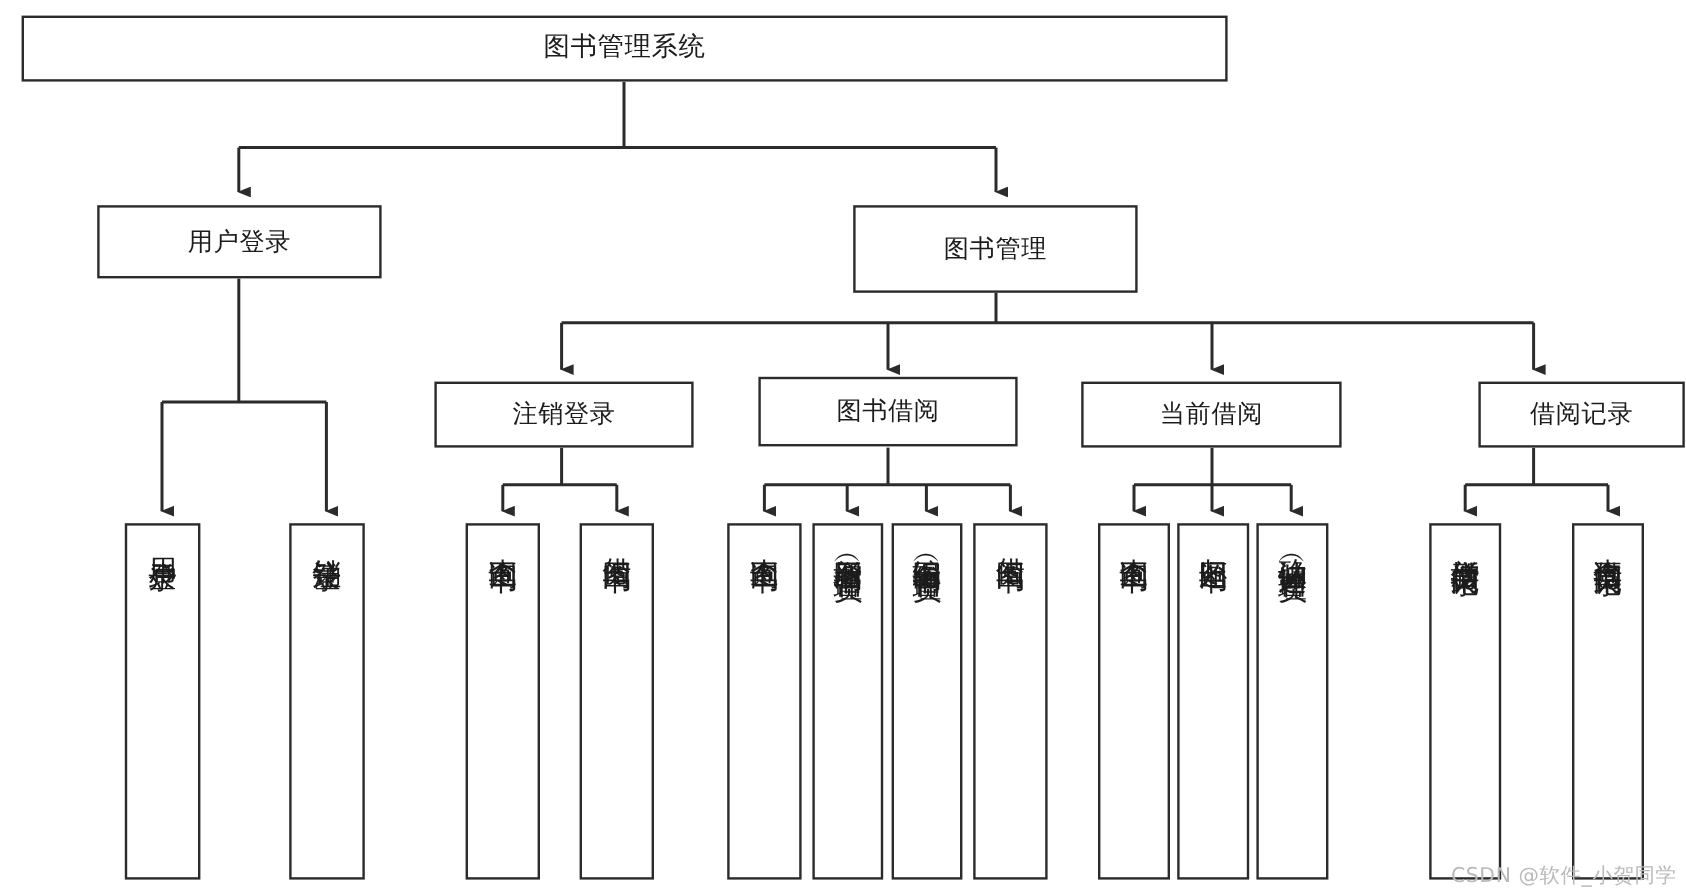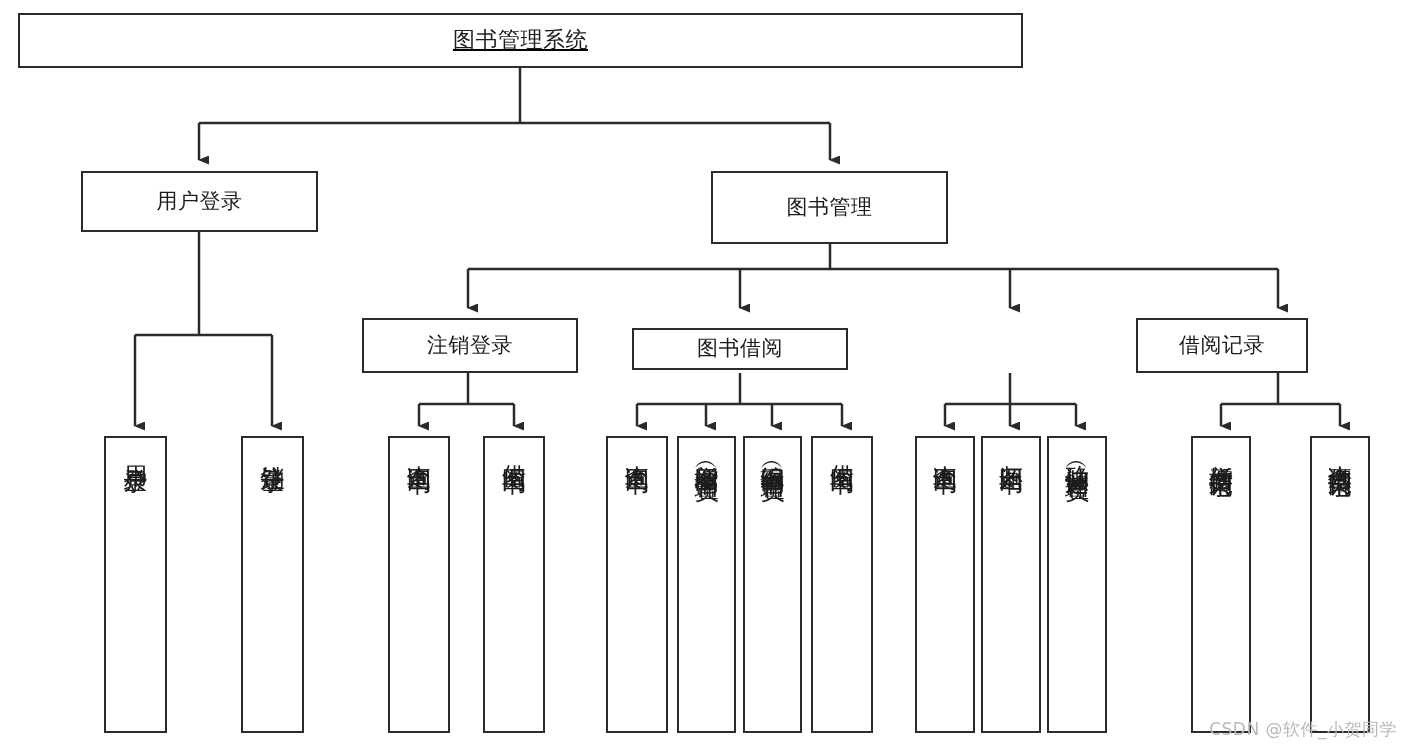--- a/index.html
+++ b/index.html
@@ -119,38 +119,41 @@
       <path d="M1010,404 L1010,426" marker-end="url(#arrowhead)"></path>
       <path d="M1076,404 L1076,426" marker-end="url(#arrowhead)"></path>
 
       <path d="M1278,373 L1278,404"></path>
       <path d="M1221,404 L1340,404"></path>
       <path d="M1221,404 L1221,426" marker-end="url(#arrowhead)"></path>
       <path d="M1340,404 L1340,426" marker-end="url(#arrowhead)"></path>
     </g>
   </svg>
 
-  <div class="node root horizontal" style="left:18px; top:13px; width:1005px; height:55px;text-decoration:underline;">
+  <div class="node root horizontal" style="left:18px; top:13px; width:1005px; height:55px;">
     <span class="label">图书管理系统</span>
   </div>
 
   <div class="node horizontal" style="left:81px; top:171px; width:237px; height:61px;">
     <span class="label">用户登录</span>
   </div>
   <div class="node horizontal" style="left:711px; top:171px; width:237px; height:73px;">
     <span class="label">图书管理</span>
   </div>
 
   <div class="node horizontal" style="left:362px; top:318px; width:216px; height:55px;">
     <span class="label">注销登录</span>
   </div>
-  <div class="node horizontal" style="left:632px; top:328px; width:216px; height:42px;">
+  <div class="node horizontal" style="left:632px; top:314px; width:216px; height:58px;">
     <span class="label">图书借阅</span>
   </div>
-  <div class="node horizontal" style="left:1136px; top:318px; width:172px; height:55px;">
+  <div class="node horizontal" style="left:901px; top:318px; width:217px; height:55px;">
+    <span class="label">当前借阅</span>
+  </div>
+  <div class="node horizontal" style="left:1232px; top:318px; width:172px; height:55px;">
     <span class="label">借阅记录</span>
   </div>
 
   <div class="node vertical" style="left:104px; top:436px; width:63px; height:297px;">
     <span class="label">用户登录</span>
   </div>
   <div class="node vertical" style="left:241px; top:436px; width:63px; height:297px;">
     <span class="label">注销登录</span>
   </div>
 

